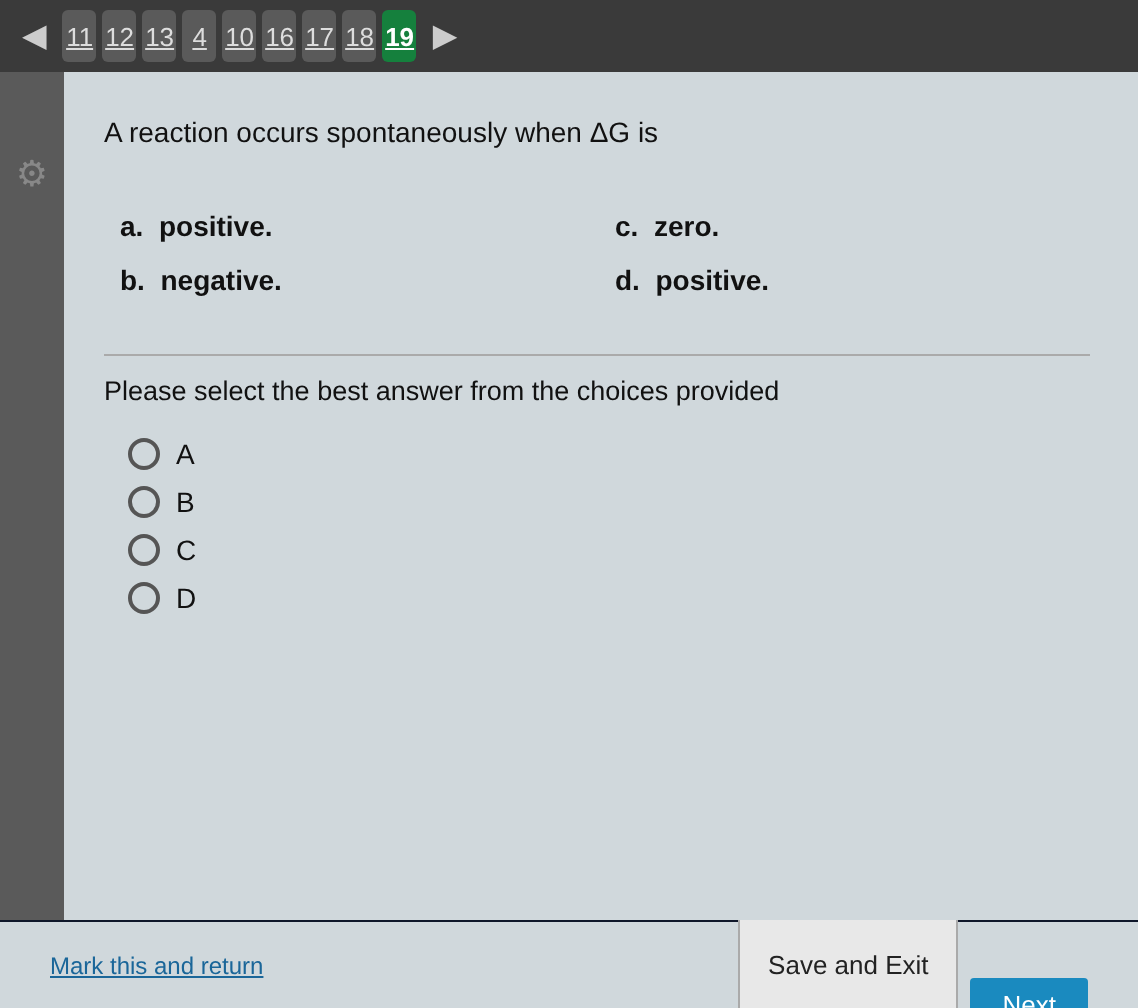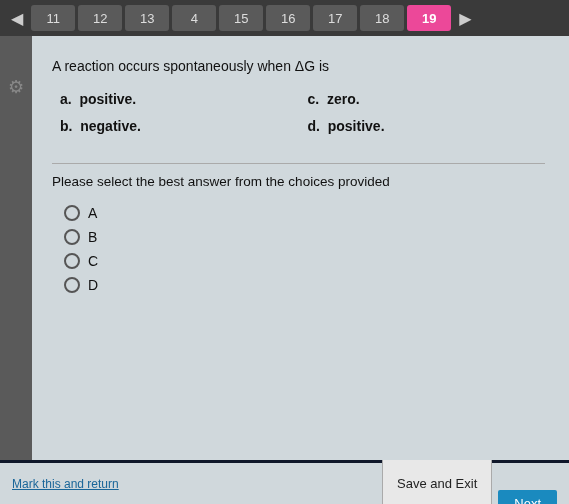--- a/index.html
+++ b/index.html
@@ -25,30 +25,31 @@
     .nav-arrow {
       color: #ccc;
       font-size: 16px;
       cursor: pointer;
       padding: 2px 5px;
     }
     .nav-num {
       background: #5a5a5a;
       color: #ddd;
       font-size: 13px;
-      width: 44px;
+      width: 17px;
       height: 26px;
       display: flex;
       align-items: center;
       justify-content: center;
       border-radius: 3px;
       cursor: pointer;
+      text-decoration: underline;
     }
     .nav-num.active {
-      background: #ec4899;
+      background: #15803d;
       color: #fff;
       font-weight: bold;
     }
 
     
     .main-content {
       display: flex;
       flex: 1;
       overflow: hidden;
     }
@@ -73,21 +74,21 @@
       flex: 1;
       padding: 20px 24px 0 20px;
       display: flex;
       flex-direction: column;
       position: relative;
     }
 
     .question-text {
       font-size: 14px;
       color: #111;
-      margin-bottom: 10px;
+      margin-bottom: 24px;
       line-height: 1.5;
     }
 
     .choices-grid {
       display: grid;
       grid-template-columns: 1fr 1fr;
       gap: 2px 10px;
       margin-bottom: 14px;
       padding-left: 8px;
       font-weight: bold;
@@ -135,25 +136,25 @@
       border: 2px solid #555;
       border-radius: 50%;
       background: #d0d8dc;
       display: inline-block;
       flex-shrink: 0;
     }
 
     
     .footer {
       background: #d0d8dc;
-      border-top: 3px solid #0f172a;
+      border-top: 1px solid #0f172a;
       display: flex;
       align-items: center;
       justify-content: space-between;
-      padding: 8px 12px;
+      padding: 8px 25px;
       height: 44px;
     }
     .mark-link {
       color: #1a6699;
       font-size: 12px;
       text-decoration: underline;
       cursor: pointer;
       background: none;
       border: none;
     }
@@ -183,21 +184,21 @@
   </style>
 </head>
 <body>
 
 <div class="top-nav">
   <span class="nav-arrow">◀</span>
   <div class="nav-num">11</div>
   <div class="nav-num">12</div>
   <div class="nav-num">13</div>
   <div class="nav-num">4</div>
-  <div class="nav-num">15</div>
+  <div class="nav-num">10</div>
   <div class="nav-num">16</div>
   <div class="nav-num">17</div>
   <div class="nav-num">18</div>
   <div class="nav-num active">19</div>
   <span class="nav-arrow">▶</span>
 </div>
 
 <div class="main-content">
 
   <div class="sidebar">

